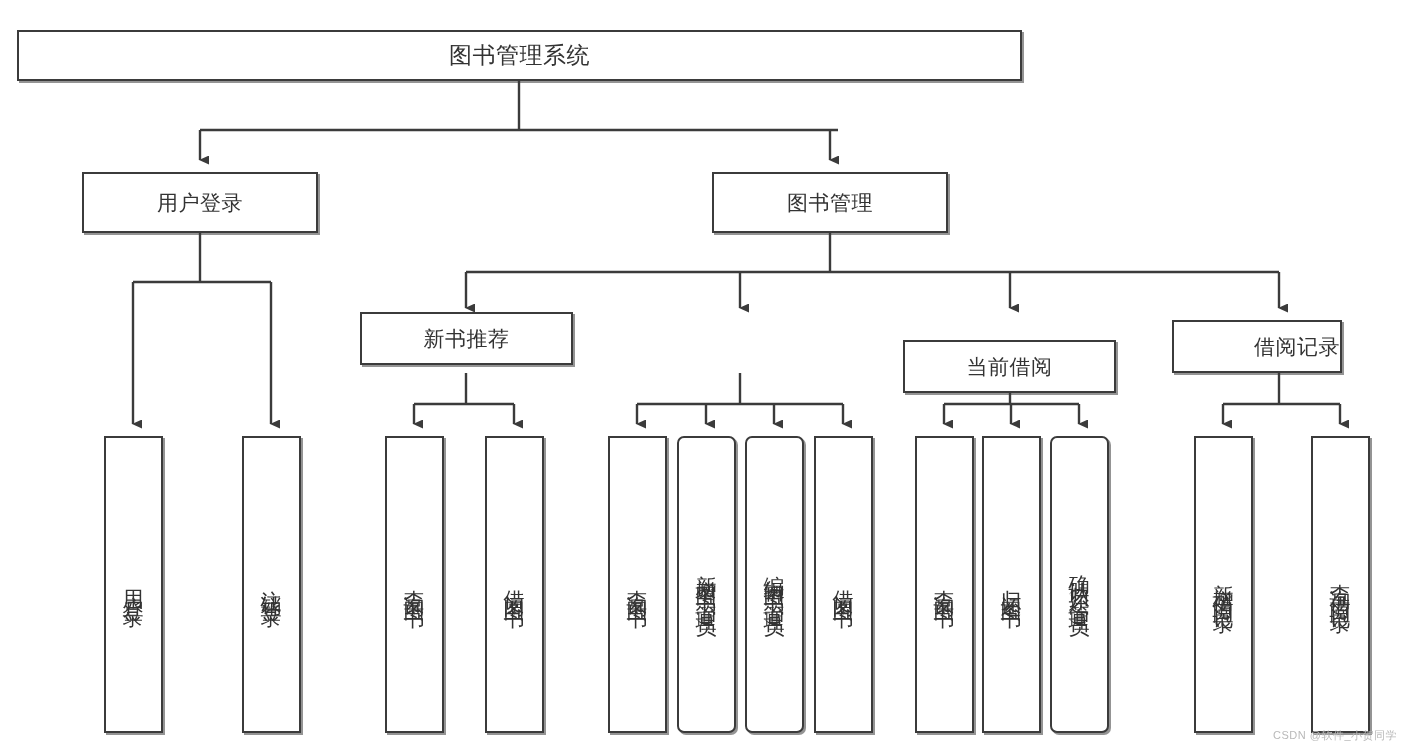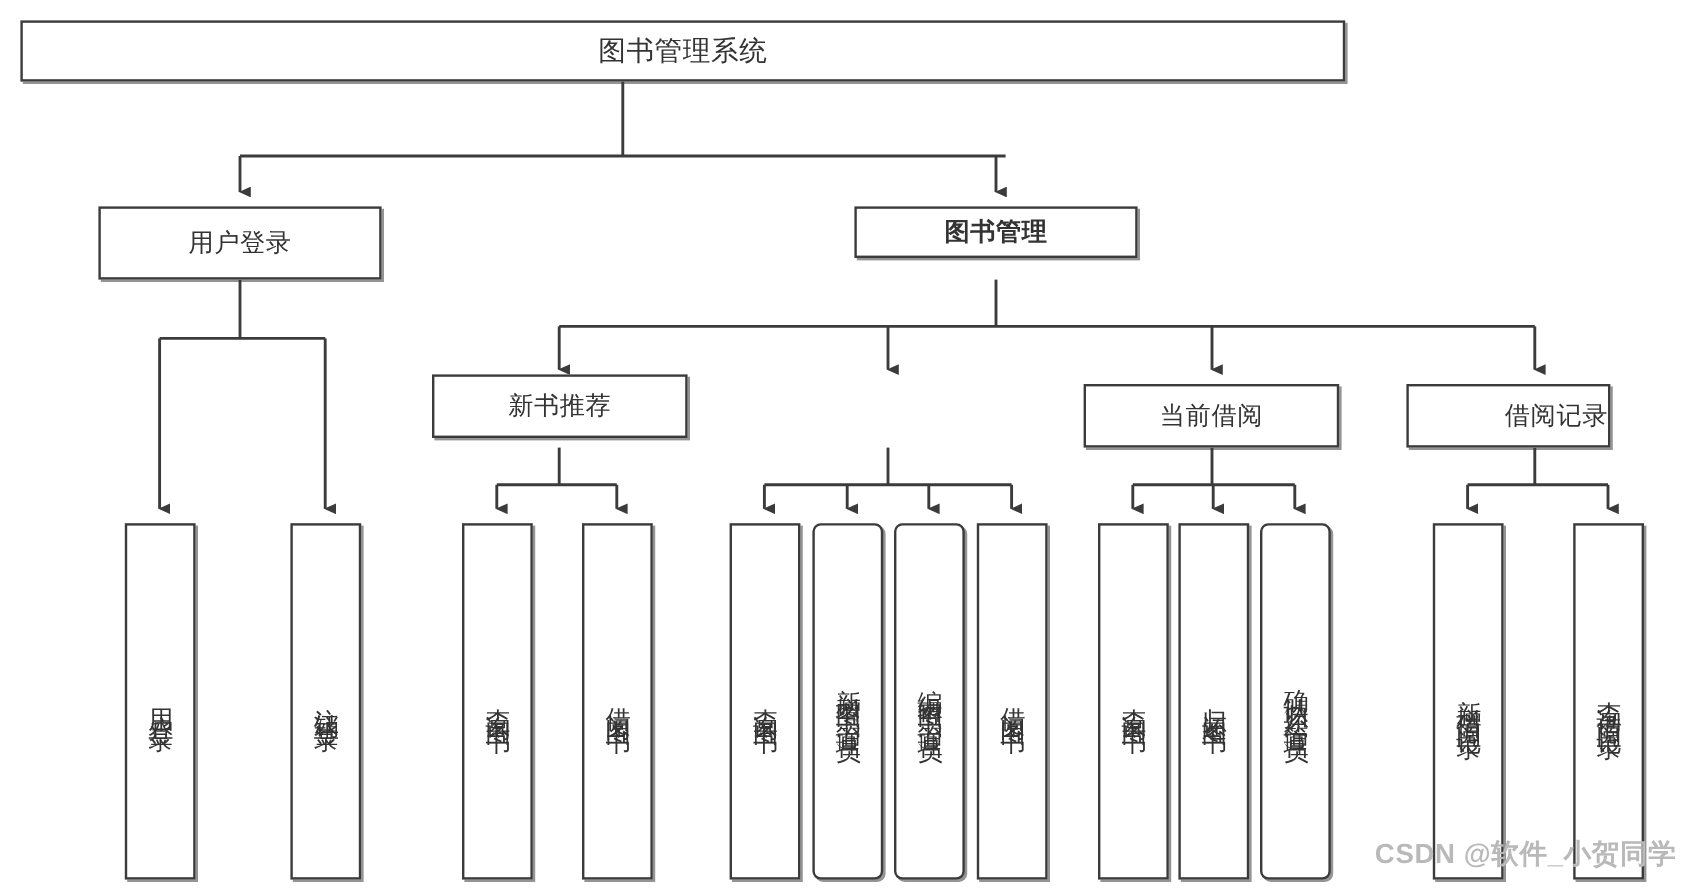--- a/index.html
+++ b/index.html
@@ -11,22 +11,22 @@
         border:2px solid #3b3b3b;display:flex;align-items:center;
         justify-content:center;color:#333333;}
   .node.shadow{box-shadow:2px 2px 0 0 rgba(60,60,60,.55);}
   .node .lbl{display:block;text-align:center;line-height:1.12;white-space:pre;}
   .h-node .lbl{font-size:21px;letter-spacing:.5px;}
   .root .lbl{font-size:23px;}
   .leaf{border-width:2px;}
   .leaf .lbl{font-size:21px;writing-mode:vertical-rl;text-orientation:upright;
              letter-spacing:6px;line-height:1.0;}
   .leaf.rounded{border-radius:7px;}
-  .watermark{position:absolute;right:8px;bottom:20px;font-size:23px;
-             color:#b9b9b9;letter-spacing:.5px;white-space:nowrap;font-weight:bold;}
+  .watermark{position:absolute;right:8px;bottom:4px;font-size:11px;
+             color:#b9b9b9;letter-spacing:.5px;white-space:nowrap;}
 </style>
 </head>
 <body>
 
 <div id="stage">
 
   <svg class="wires" viewBox="0 0 1405 747" xmlns="http://www.w3.org/2000/svg">
     <defs>
       <marker id="arw" markerWidth="9" markerHeight="10" refX="4.5" refY="9" orient="auto" markerUnits="userSpaceOnUse">
         <path d="M0,0 L9,0 L4.5,10 Z" fill="#3b3b3b"></path>
@@ -69,35 +69,35 @@
       <path d="M1011,404 L1011,424" marker-end="url(#arw)"></path>
       <path d="M1079,404 L1079,424" marker-end="url(#arw)"></path>
 
       <path d="M1279,373 L1279,404"></path>
       <path d="M1223,404 L1340,404"></path>
       <path d="M1223,404 L1223,424" marker-end="url(#arw)"></path>
       <path d="M1340,404 L1340,424" marker-end="url(#arw)"></path>
     </g>
   </svg>
 
-  <div class="node shadow h-node root" style="left:17px;top:17px;width:1104px;height:51px;">
+  <div class="node shadow h-node root" style="left:17px;top:30px;width:1005px;height:51px;">
     <span class="lbl">图书管理系统</span>
   </div>
 
   <div class="node shadow h-node" style="left:82px;top:172px;width:236px;height:61px;">
     <span class="lbl">用户登录</span>
   </div>
-  <div class="node shadow h-node" style="left:712px;top:172px;width:236px;height:43px;font-weight:bold;">
+  <div class="node shadow h-node" style="left:712px;top:172px;width:236px;height:61px;">
     <span class="lbl">图书管理</span>
   </div>
 
   <div class="node shadow h-node" style="left:360px;top:312px;width:213px;height:53px;">
     <span class="lbl">新书推荐</span>
   </div>
-  <div class="node shadow h-node" style="left:903px;top:320px;width:213px;height:53px;">
+  <div class="node shadow h-node" style="left:903px;top:340px;width:213px;height:53px;">
     <span class="lbl">当前借阅</span>
   </div>
   <div class="node shadow h-node" style="left:1172px;top:320px;width:170px;height:53px;justify-content:flex-end;">
     <span class="lbl">借阅记录</span>
   </div>
 
   <div class="node shadow leaf" style="left:104px;top:436px;width:59px;height:297px;">
     <span class="lbl">用户登录</span>
   </div>
   <div class="node shadow leaf" style="left:242px;top:436px;width:59px;height:297px;">

